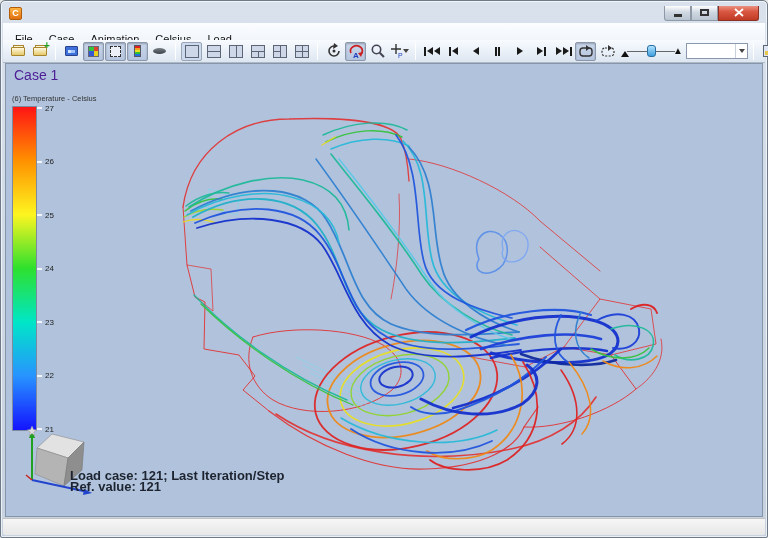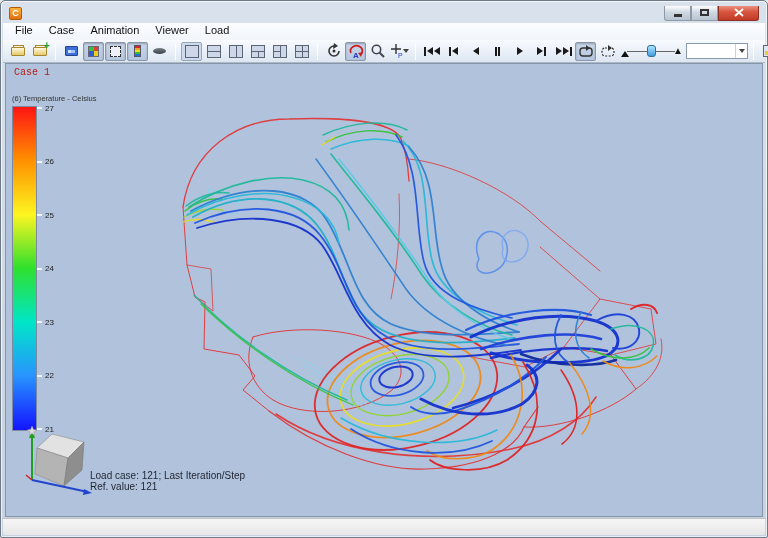--- a/index.html
+++ b/index.html
@@ -16,21 +16,21 @@
   .winbtns { margin-left:auto; display:flex; }
   .wbtn { width:27px; height:15px; border:1px solid #8e99a5; border-top:none; display:flex; align-items:center; justify-content:center;
           background:linear-gradient(#fdfdfd,#cfd8e2 45%,#b9c5d2); }
   .wbtn.min { border-radius:0 0 0 3px; }
   .wbtn.close { width:41px; border-radius:0 0 3px 0; background:linear-gradient(#e98e7f,#d0402c 45%,#b32t); background:linear-gradient(#ea9181,#d95742 40%,#c03a24); border-color:#8c3024; }
   .glyph-min { width:8px; height:3px; background:#333; margin-top:6px; }
   .glyph-max { width:9px; height:7px; border:2px solid #333; }
 
   
   .menubar { position:absolute; top:22px; left:2px; right:2px; height:24px; background:linear-gradient(#fbfdff,#eef3f9);
-             border-bottom:1px solid #c3ccd6; display:flex; align-items:flex-start; padding-left:4px; }
+             border-bottom:1px solid #c3ccd6; display:flex; align-items:flex-end; padding-left:4px; }
   .menu-item { font-size:11px; color:#111; padding:1px 8px; }
 
   
   .toolbar { position:absolute; top:39px; left:2px; right:2px; height:23px; background:linear-gradient(#f8fbff,#dde6f1);
              border-bottom:1px solid #aeb9c6; display:flex; align-items:center; padding:0 4px; gap:1px; }
   .tsep { width:1px; height:17px; background:#b4bfca; border-right:1px solid #fff; margin:0 4px; }
   .tbtn { width:21px; height:19px; border:1px solid transparent; border-radius:2px; display:flex; align-items:center; justify-content:center; flex:none; }
   .tbtn.pressed { border-color:#8a97ad; background:linear-gradient(#c9d6ea,#b7c7e0); box-shadow:inset 0 1px 2px rgba(0,0,0,.25); }
   .tbtn.active1 { border-color:#9aa5b5; background:#cdd9ec; }
 
@@ -74,34 +74,34 @@
   .combo { width:62px; height:16px; background:#fff; border:1px solid #8a99ad; display:flex; align-items:center; flex:none; }
   .combo .val { flex:1; font-size:9px; padding-left:3px; color:#333; }
   .combo .arrow { width:12px; height:100%; display:flex; align-items:center; justify-content:center; border-left:1px solid #c9d2dc; }
   .caret { width:0; height:0; border:3px solid transparent; border-top:4px solid #444; margin-top:3px; }
 
   .ic-panelA { width:13px; height:12px; border:1px solid #5b6575; background:#dde6f2; position:relative; }
   .ic-panelA i { position:absolute; left:1px; right:1px; bottom:1px; height:4px; background:#e8c84a; }
 
   
   .viewport { position:absolute; top:62px; left:4px; right:4px; bottom:20px; background:#b1c3dc; border:1px solid #8795ab; overflow:hidden; }
-  .case-label { position:absolute; left:8px; top:3px; font-size:10px; color:#b91c1c;font-family:Liberation Mono, monospace; }
+  .case-label { position:absolute; left:8px; top:3px; font-size:14px; color:#4c1d95; }
   .legend { position:absolute; left:6px; top:30px; width:70px; }
   .legend-title { font-size:7.5px; color:#333; margin-bottom:3px; white-space:nowrap; }
   .legend-body { display:flex; }
   .colorbar { width:25px; height:325px; border:1px solid #7d8aa0; }
   .legend-ticks { display:flex; flex-direction:column; justify-content:space-between; height:329px; margin-left:0; margin-top:-2px; }
   .tick-row { display:flex; align-items:center; height:8px; }
   .tick-mark { width:5px; height:2px; background:#f2f5fa; margin-right:3px; }
   .tick-label { font-size:8px; color:#222; }
 
   .flow { position:absolute; left:85px; top:35px; width:625px; height:400px; }
 
   .navcube { position:absolute; left:16px; bottom:18px; width:84px; height:78px; }
-  .loadcase { position:absolute; left:84px; bottom:24px; font-size:10px; color:#1d2430; line-height:11px; white-space:nowrap; }
+  .loadcase { position:absolute; left:64px; bottom:24px; font-size:13px; color:#1d2430; line-height:11px; white-space:nowrap;font-weight:bold; }
 
   
   .statusbar { position:absolute; left:2px; right:2px; bottom:2px; height:17px; background:linear-gradient(#f6f6f6,#e7e7e7); border-top:1px solid #c2c2c2; border-radius:0 0 2px 2px; }
 </style>
 </head>
 <body>
 
 <div class="win">
 
   <div class="titlebar">
@@ -118,21 +118,21 @@
             <path d="M1,1 L9,8 M9,1 L1,8" stroke="#fff" stroke-width="1.8"></path>
           </svg>
       </div>
     </div>
   </div>
 
   <div class="menubar">
       <span class="menu-item">File</span>
       <span class="menu-item">Case</span>
       <span class="menu-item">Animation</span>
-      <span class="menu-item">Viewer</span>
+      <span class="menu-item">Celsius</span>
       <span class="menu-item">Load</span>
     </div>
 
   <div class="toolbar">
     <div class="tbtn">
         <span class="ic-slab">
           <i class="lid"></i>
         </span>
       </div>
     <div class="tbtn">

